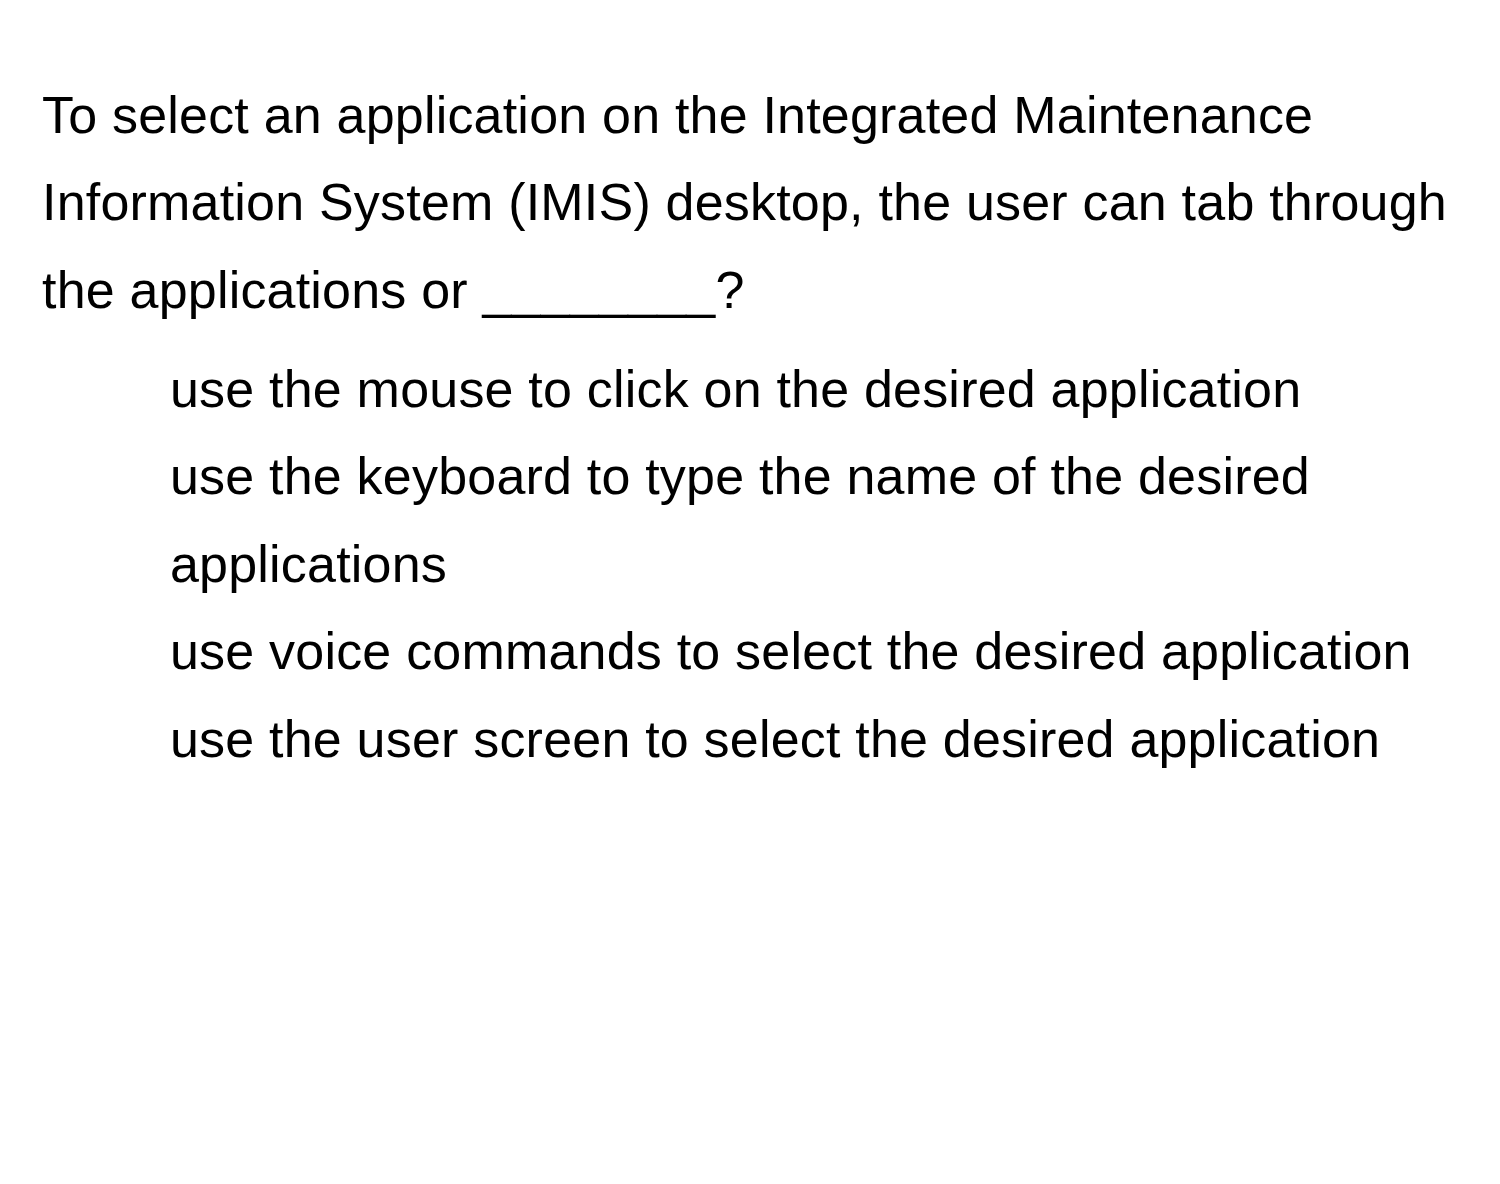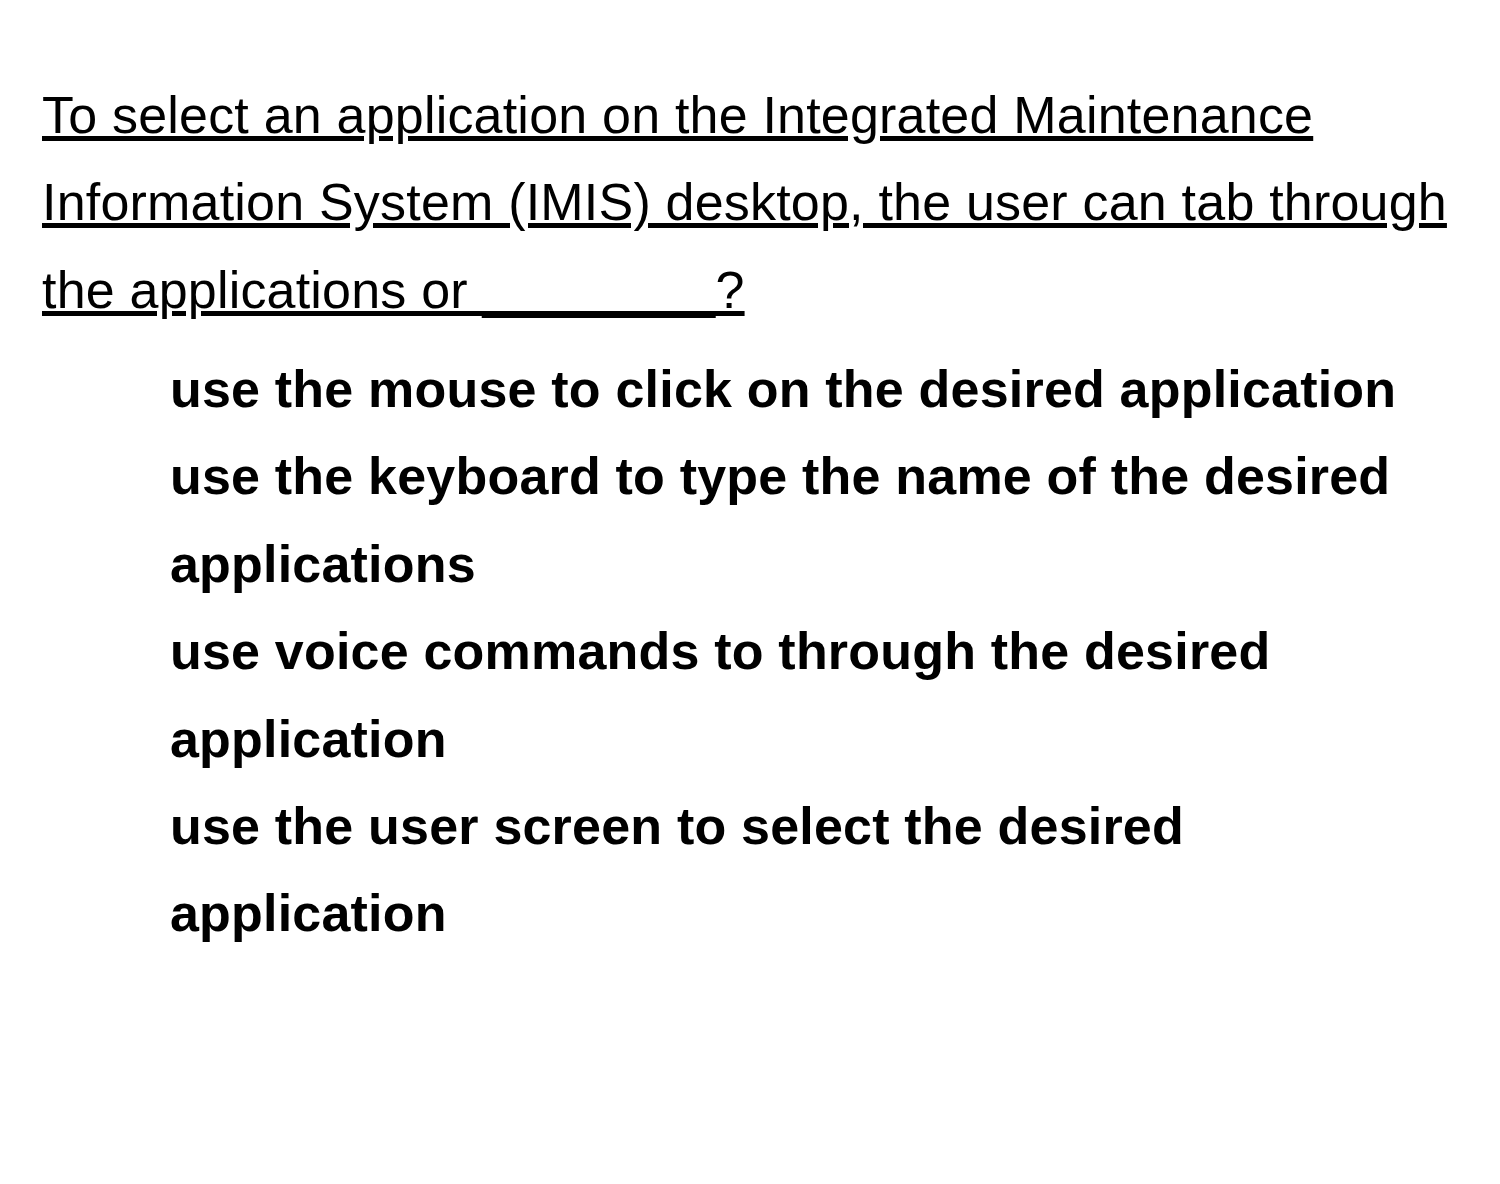--- a/index.html
+++ b/index.html
@@ -16,40 +16,39 @@
     padding: 72px 42px 42px 42px;
     width: 100%;
     height: 100%;
   }
   .question {
     font-size: 52px;
     line-height: 1.68;
     font-weight: 400;
     margin: 0 0 12px 0;
     letter-spacing: 0.2px;
-    text-decoration: underline;
   }
   .options {
     list-style: none;
     margin: 0;
     padding: 0 0 0 128px;
   }
   .options li {
     font-size: 52px;
     line-height: 1.68;
-    font-weight: 700;
+    font-weight: 400;
     letter-spacing: 0.2px;
     margin: 0;
   }
 </style>
 </head>
 <body>
 
 <div class="page">
   <p class="question">To select an application on the Integrated Maintenance Information System (IMIS) desktop, the user can tab through the applications or ________?</p>
 
   <ul class="options">
     <li>use the mouse to click on the desired application</li>
     <li>use the keyboard to type the name of the desired applications</li>
-    <li>use voice commands to through the desired application</li>
+    <li>use voice commands to select the desired application</li>
     <li>use the user screen to select the desired application</li>
   </ul>
 </div>
 
 </body></html>

